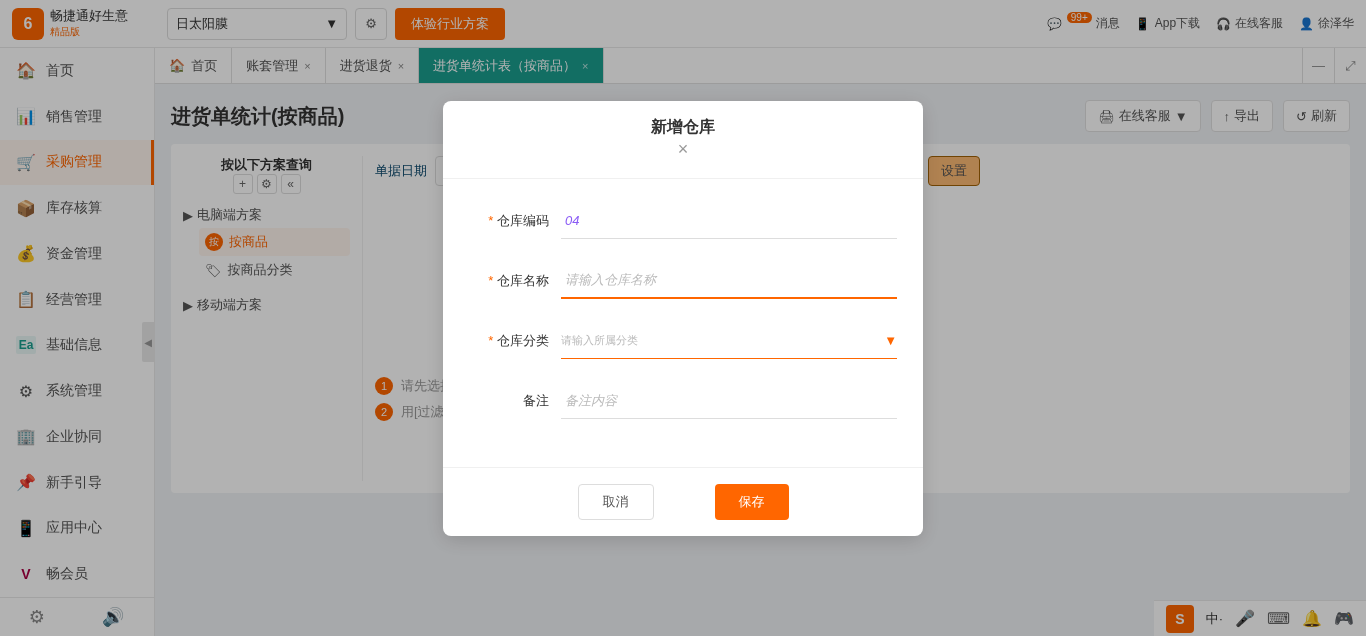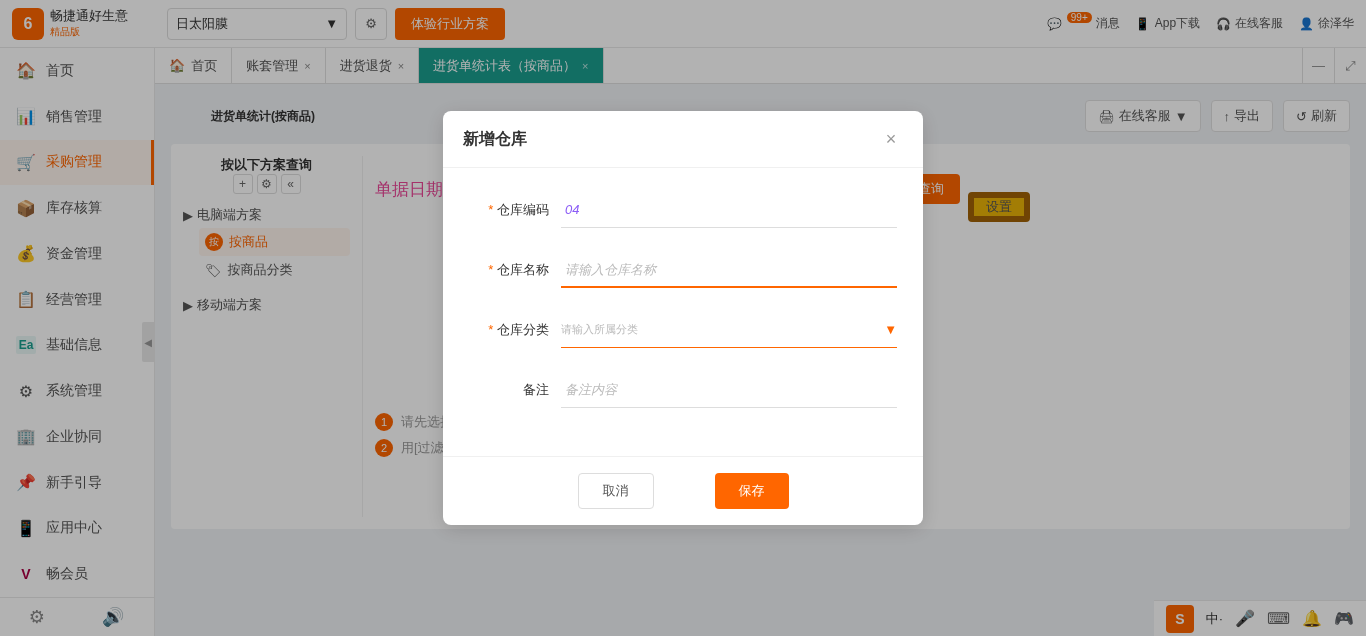--- a/index.html
+++ b/index.html
@@ -179,24 +179,23 @@
       top: 84px; left: 155px; right: 0; bottom: 0;
       background: #f0f2f5;
       overflow: auto;
       padding: 16px;
     }
     .page-header {
       display: flex; align-items: center; justify-content: space-between;
       margin-bottom: 12px;
     }
     .page-title {
-      font-size: 12px;
+      font-size: 20px;
       font-weight: bold;
       color: #333;
-      margin-left: 40px;
     }
     .page-actions {
       display: flex; align-items: center; gap: 10px;
     }
     .action-btn {
       display: flex; align-items: center; gap: 4px;
       padding: 6px 12px;
       border: 1px solid #e0e0e0;
       border-radius: 4px;
       background: #fff;
@@ -254,21 +253,21 @@
       border-radius: 50%;
       background: #f60;
       display: flex; align-items: center; justify-content: center;
       color: #fff; font-size: 10px;
     }
     .right-panel { flex: 1; }
     .filter-row {
       display: flex; align-items: center; gap: 8px;
       margin-bottom: 8px;
     }
-    .filter-label { color: #ec4899; font-size: 17px; }
+    .filter-label { color: #0c4a6e; font-size: 13px; }
     .filter-input {
       height: 30px;
       border: 1px solid #ddd;
       border-radius: 4px;
       padding: 0 8px;
       width: 160px;
       font-size: 13px;
     }
     .filter-select {
       height: 30px;
@@ -283,26 +282,26 @@
       height: 30px;
       background: #f60;
       color: #fff;
       border: none;
       border-radius: 4px;
       padding: 0 16px;
       cursor: pointer; font-size: 13px;
     }
     .btn-set {
       height: 30px;
-      background: #eab308;
+      background: #fdba74;
       color: #555;
-      border: 6px solid #a16207;
+      border: 1px solid #a16207;
       border-radius: 4px;
       padding: 0 12px;
-      cursor: pointer; font-size: 13px; margin-top: 36px;
+      cursor: pointer; font-size: 13px;
     }
     .empty-area {
       text-align: center;
       padding: 60px 0;
       color: #999;
     }
 
     
     .overlay {
       position: fixed; top: 0; left: 0; right: 0; bottom: 0;
@@ -316,20 +315,21 @@
       background: #fff;
       border-radius: 8px;
       width: 480px;
       box-shadow: 0 4px 20px rgba(0,0,0,0.15);
       overflow: hidden;
     }
     .modal-header {
       display: flex; align-items: center; justify-content: space-between;
       padding: 16px 20px;
       border-bottom: 1px solid #f0f0f0;
+      flex-direction: column;
     }
     .modal-title { font-size: 16px; font-weight: bold; color: #333; }
     .modal-close {
       width: 24px; height: 24px;
       display: flex; align-items: center; justify-content: center;
       cursor: pointer; color: #999; font-size: 18px; border-radius: 4px;
     }
     .modal-body { padding: 24px 26px; }
     .form-row {
       display: flex; align-items: center;

